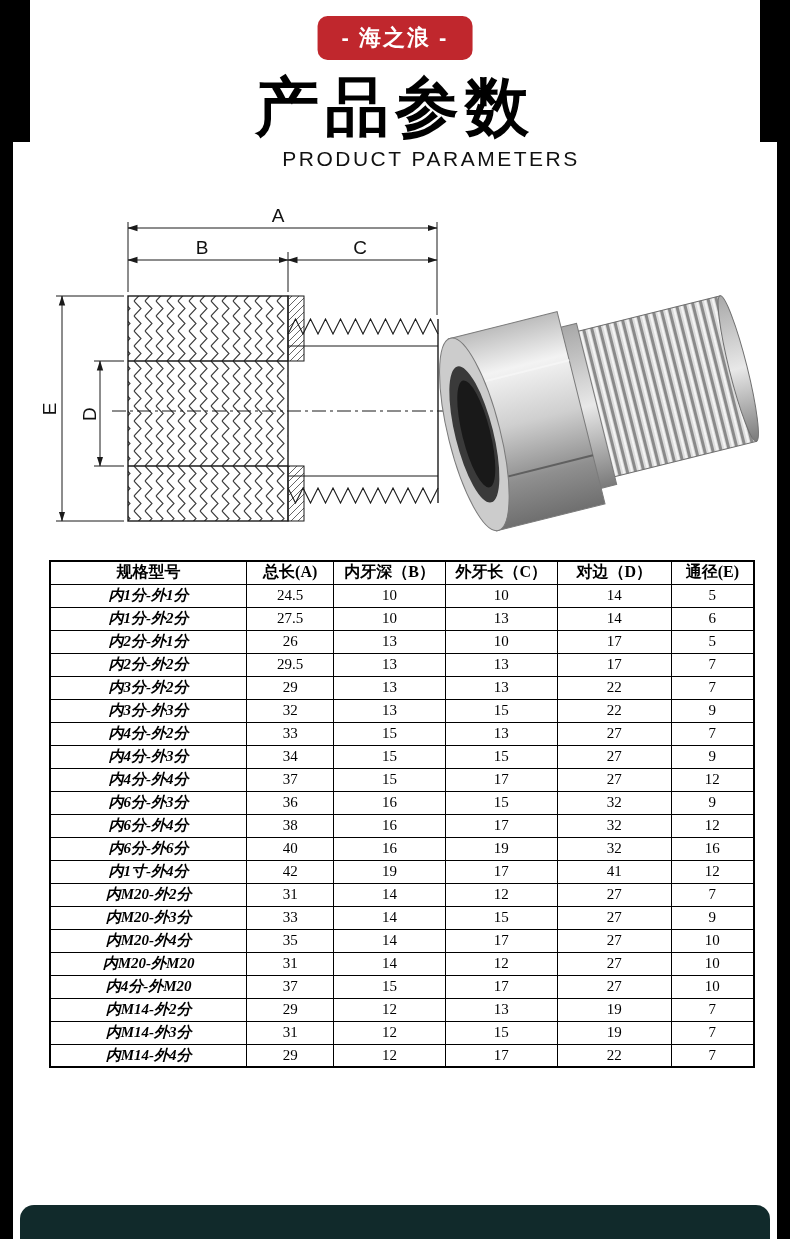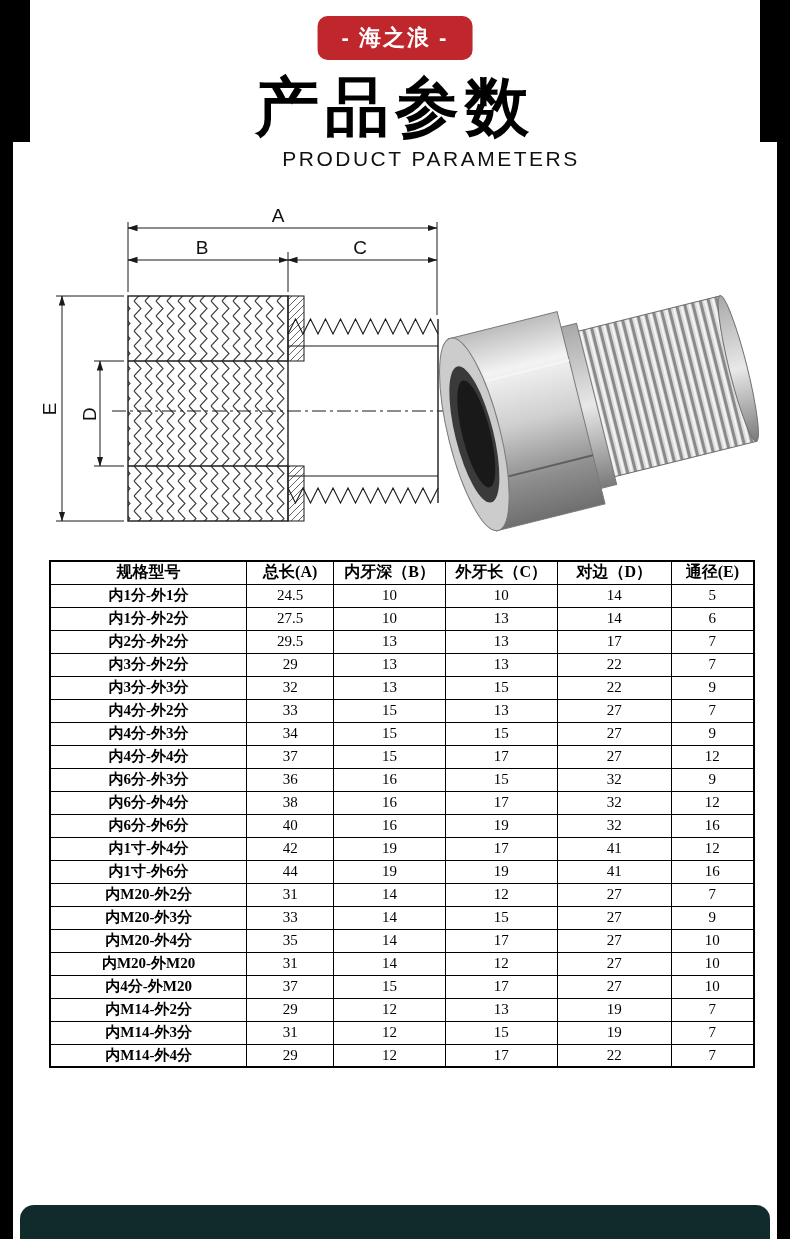--- a/index.html
+++ b/index.html
@@ -37,21 +37,21 @@
     border-collapse:collapse; table-layout:fixed;
     border:2px solid #000;
     font-family:"Liberation Serif", serif; font-size:15px; color:#000;
     background:#fff; z-index:2;
   }
   .spec-table th, .spec-table td {
     border:1px solid #000; text-align:center; vertical-align:middle;
     height:23px; padding:0 2px; overflow:hidden; white-space:nowrap;
   }
   .spec-table th { font-weight:bold; font-size:16px; }
-  .spec-table td:first-child { font-weight:bold; }
+  .spec-table td:first-child { font-weight:bold;font-style:italic; }
 
   .footer-bar {
     position:absolute; left:20px; right:20px; bottom:0; height:34px;
     background:var(--footer_dark, #112a2b);
     border-radius:14px 14px 0 0; z-index:2;
   }
 </style>
 </head>
 <body>
 
@@ -176,20 +176,28 @@
         </tr>
         <tr>
           <td>内1分-外2分</td>
           <td>27.5</td>
           <td>10</td>
           <td>13</td>
           <td>14</td>
           <td>6</td>
         </tr>
         <tr>
+          <td>内2分-外1分</td>
+          <td>26</td>
+          <td>13</td>
+          <td>10</td>
+          <td>17</td>
+          <td>5</td>
+        </tr>
+        <tr>
           <td>内2分-外2分</td>
           <td>29.5</td>
           <td>13</td>
           <td>13</td>
           <td>17</td>
           <td>7</td>
         </tr>
         <tr>
           <td>内3分-外2分</td>
           <td>29</td>
@@ -256,28 +264,20 @@
         </tr>
         <tr>
           <td>内1寸-外4分</td>
           <td>42</td>
           <td>19</td>
           <td>17</td>
           <td>41</td>
           <td>12</td>
         </tr>
         <tr>
-          <td>内1寸-外6分</td>
-          <td>44</td>
-          <td>19</td>
-          <td>19</td>
-          <td>41</td>
-          <td>16</td>
-        </tr>
-        <tr>
           <td>内M20-外2分</td>
           <td>31</td>
           <td>14</td>
           <td>12</td>
           <td>27</td>
           <td>7</td>
         </tr>
         <tr>
           <td>内M20-外3分</td>
           <td>33</td>

